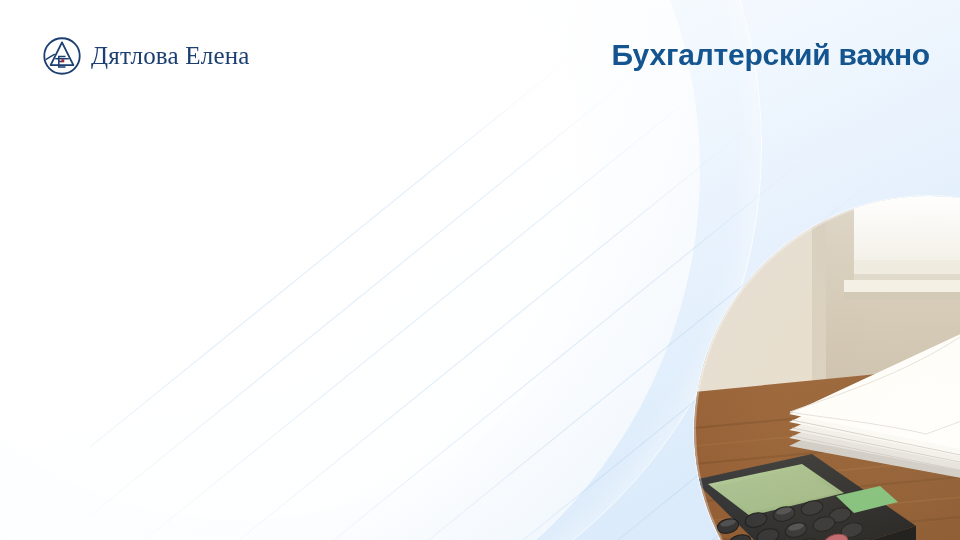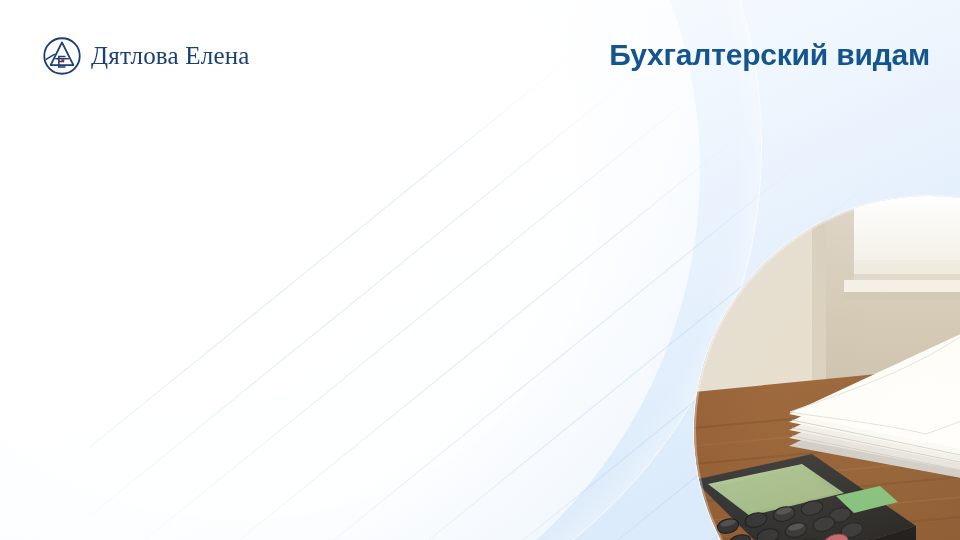--- a/index.html
+++ b/index.html
@@ -188,21 +188,21 @@
         <path d="M18.5 22.5 L18.5 34 M18.5 22.5 L25 22.5 M18.5 28 L23 28 M18.5 34 L25 34" fill="none" stroke="#1b3f70" stroke-width="1.7" stroke-linecap="square"></path>
 
         <rect x="21.3" y="25.6" width="3.2" height="3.2" fill="#a8263a"></rect>
 
         <line x1="4" y1="26" x2="14" y2="20" stroke="#1b3f70" stroke-width="1.6"></line>
       </svg>
     </span>
     <span class="logo-text">Дятлова Елена</span>
   </div>
 
-  <div class="section-title">Бухгалтерский видам</div>
+  <div class="section-title">Бухгалтерский важно</div>
 
 
   <div class="photo-circle">
     <svg viewBox="0 0 470 470" xmlns="http://www.w3.org/2000/svg">
       <defs>
         <clipPath id="circClip">
             <circle cx="235" cy="235" r="235"></circle>
           </clipPath>
 
         <linearGradient id="wallG" x1="0" y1="0" x2="0" y2="1">

